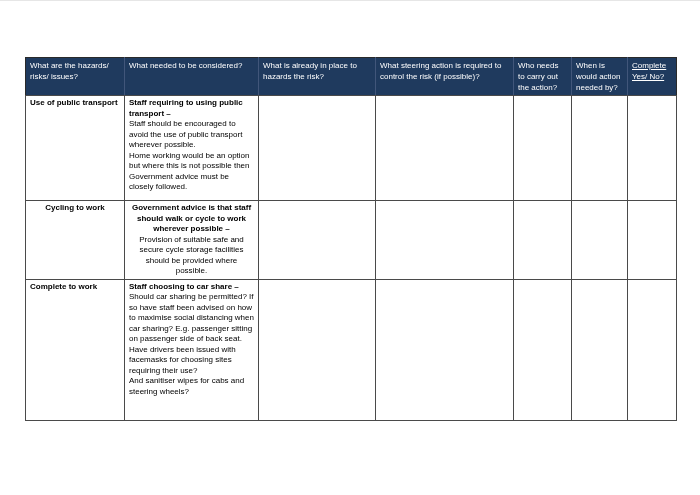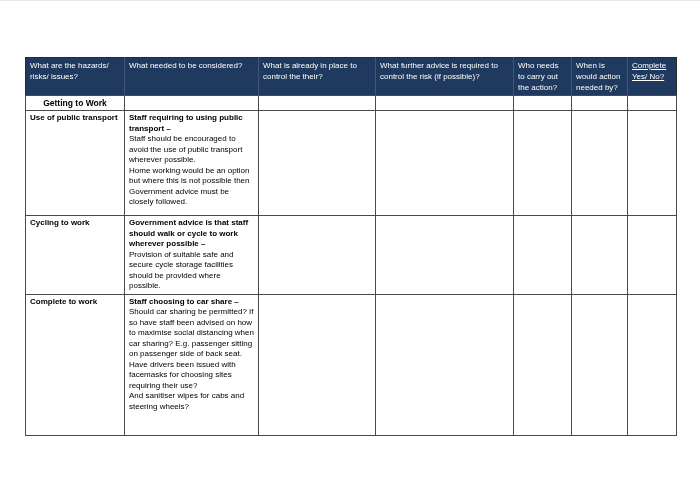--- a/index.html
+++ b/index.html
@@ -49,21 +49,21 @@
     line-height: 11px;
     border-color: #41567a;
     border-bottom-color: #4a4a4a;
     border-top-color: #2a2a2a;
   }
   table.ra-table th:first-child { border-left-color: #2a2a2a; }
   table.ra-table th:last-child  { border-right-color: #2a2a2a; text-decoration: underline; }
   tr.header-row   { height: 37px; }
   tr.section-row  { height: 14px; }
   tr.row-public   { height: 105px; }
-  tr.row-cycling  { height: 70px; }
+  tr.row-cycling  { height: 70px; text-align: center; }
   tr.row-driving  { height: 141px; }
   td.section-cell {
     font-weight: bold;
     text-align: center;
     font-size: 8.5px;
     padding: 1px 2px;
   }
   td.hazard-cell {
     font-weight: bold;
     line-height: 10.5px;
@@ -92,37 +92,28 @@
       <col style="width:117px">
       <col style="width:138px">
       <col style="width:58px">
       <col style="width:56px">
       <col style="width:49px">
     </colgroup>
     <thead>
       <tr class="header-row">
         <th>What are the hazards/ risks/ issues?</th>
         <th>What needed to be considered?</th>
-        <th>What is already in place to control the their?</th>
-        <th>What further advice is required to control the risk (if possible)?</th>
+        <th>What is already in place to hazards the risk?</th>
+        <th>What steering action is required to control the risk (if possible)?</th>
         <th>Who needs to carry out the action?</th>
         <th>When is would action needed by?</th>
         <th>Complete Yes/ No?</th>
       </tr>
     </thead>
     <tbody>
-      <tr class="section-row">
-        <td class="section-cell">Getting to Work</td>
-        <td></td>
-        <td></td>
-        <td></td>
-        <td></td>
-        <td></td>
-        <td></td>
-      </tr>
 
       <tr class="row-public">
         <td class="hazard-cell">Use of public transport</td>
         <td class="considerations-cell">
           <p class="lead">Staff requiring to using public transport –</p>
           <p class="ital">Staff should be encouraged to avoid the use of public transport wherever possible.</p>
           <p class="ital">Home working would be an option but where this is not possible then Government advice must be closely followed.</p>
         </td>
         <td></td>
         <td></td>

